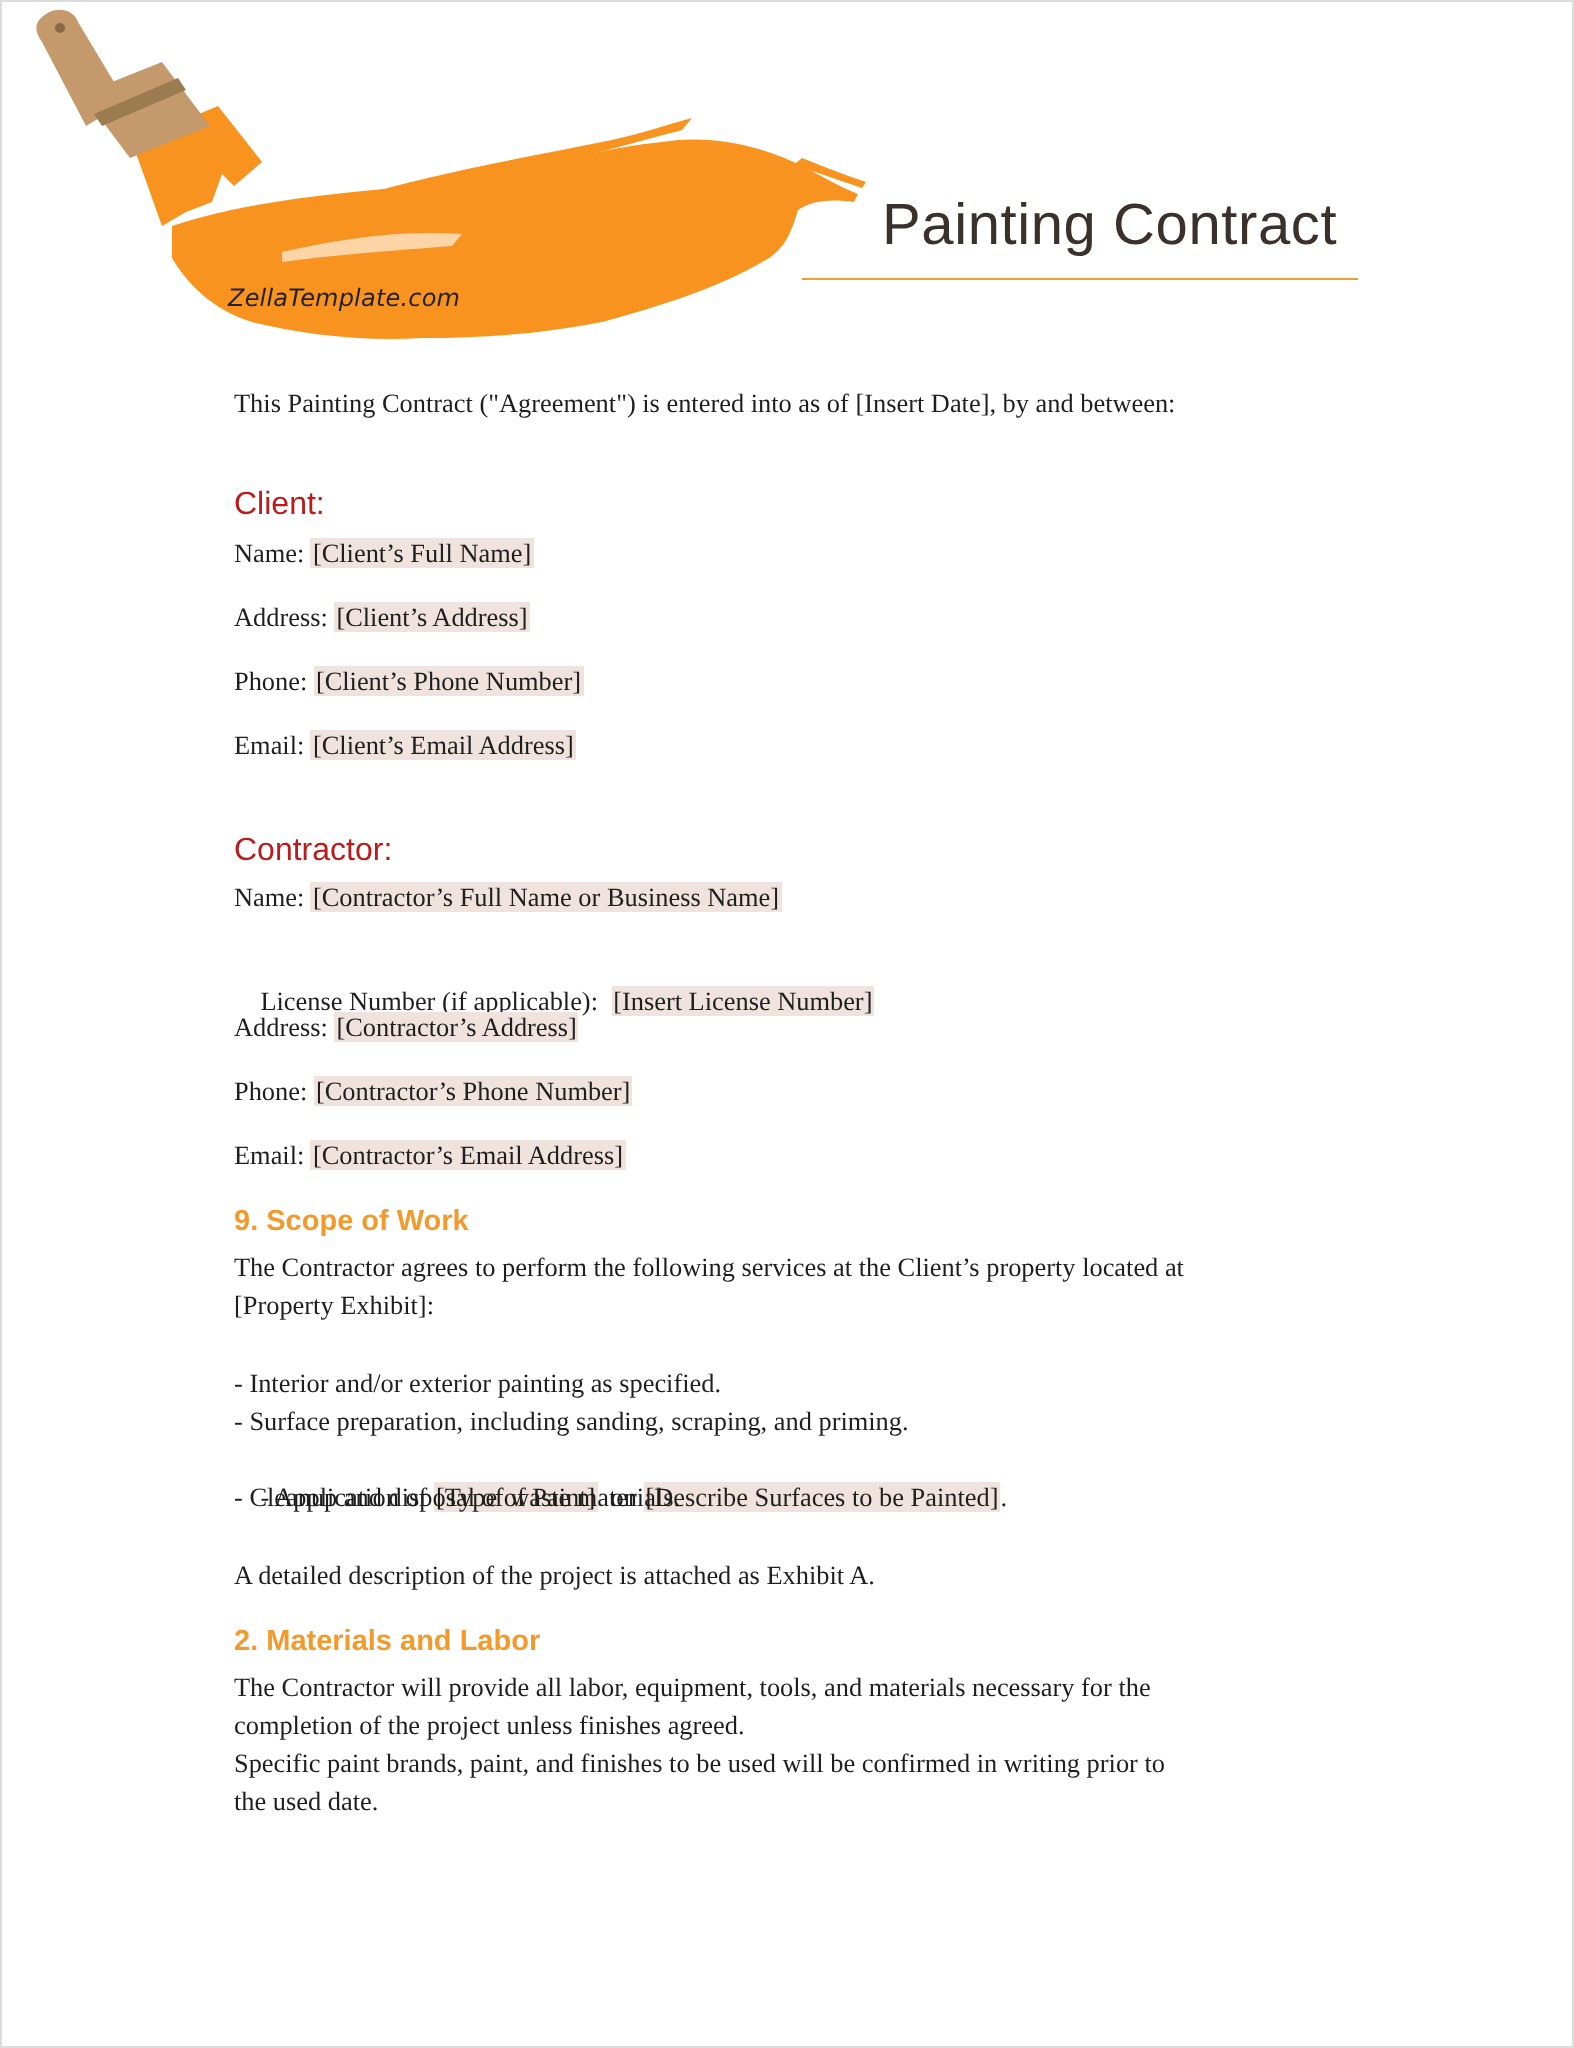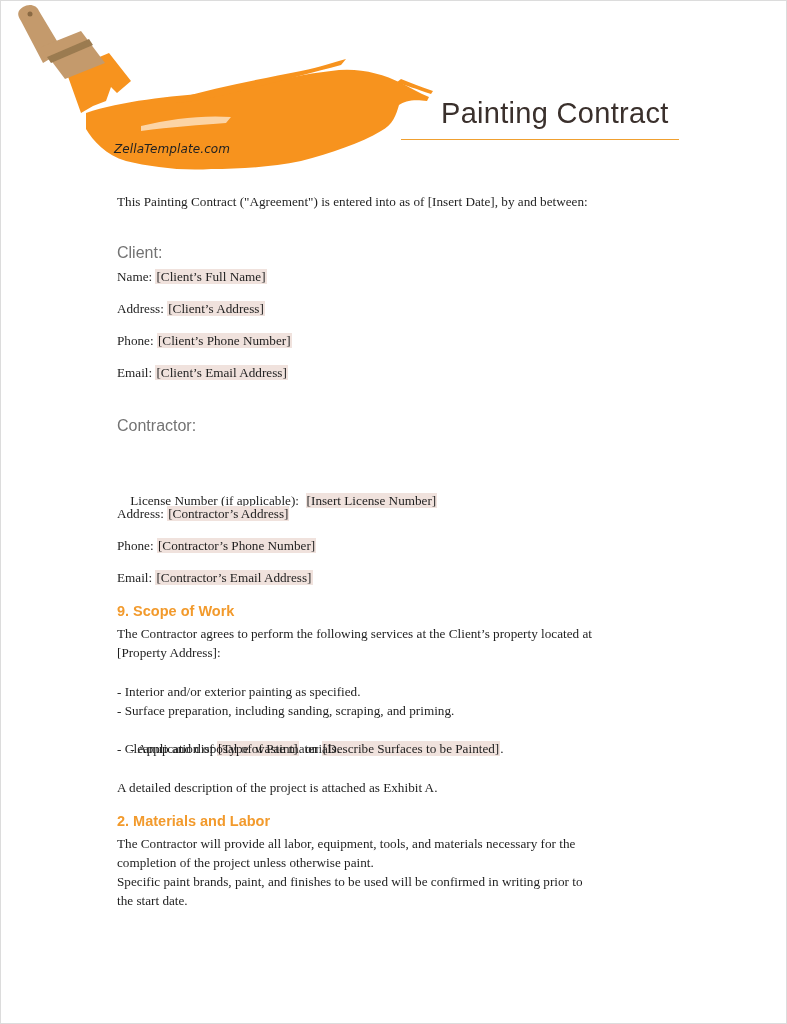--- a/index.html
+++ b/index.html
@@ -24,21 +24,21 @@
     background: #f0a030;
   }
   .body-text {
     position: absolute; left: 116px;
     font-family: "Liberation Serif", serif; font-size: 13.2px; color: #1e1e1e;
     line-height: 19px; white-space: nowrap;
   }
   .heading {
     position: absolute; left: 116px;
     font-family: "Liberation Sans", sans-serif; font-size: 16px;
-    color: #737373;
+    color: #b91c1c;
   }
   .heading.bold { font-weight: bold; font-size: 14.5px; color: #f29a2c; }
   .field { background: #f0e2dd; padding: 0 1px; }
 </style>
 </head>
 <body>
 
 <div class="page">
 
   <svg class="brush-art" viewBox="0 0 450 175">
@@ -70,43 +70,46 @@
     <span>Address: </span><span class="field">[Client’s Address]</span>
   </div>
   <div class="body-text" style="top:330px">
     <span>Phone: </span><span class="field">[Client’s Phone Number]</span>
   </div>
   <div class="body-text" style="top:362px">
     <span>Email: </span><span class="field">[Client’s Email Address]</span>
   </div>
 
   <div class="heading" style="top:416px">Contractor:</div>
+  <div class="body-text" style="top:438px">
+    <span>Name: </span><span class="field">[Contractor’s Full Name or Business Name]</span>
+  </div>
   <div class="body-text" style="top:471px; white-space:pre">
     <span>License Number (if applicable):  </span><span class="field">[Insert License Number]</span>
   </div>
   <div class="body-text" style="top:503px">
     <span>Address: </span><span class="field">[Contractor’s Address]</span>
   </div>
   <div class="body-text" style="top:535px">
     <span>Phone: </span><span class="field">[Contractor’s Phone Number]</span>
   </div>
   <div class="body-text" style="top:567px">
     <span>Email: </span><span class="field">[Contractor’s Email Address]</span>
   </div>
 
   <div class="heading bold" style="top:602px">9. Scope of Work</div>
   <div class="body-text" style="top:623px">The Contractor agrees to perform the following services at the Client’s property located at</div>
-  <div class="body-text" style="top:642px">[Property Address]:</div>
+  <div class="body-text" style="top:642px">[Property Exhibit]:</div>
   <div class="body-text" style="top:681px">- Interior and/or exterior painting as specified.</div>
   <div class="body-text" style="top:700px">- Surface preparation, including sanding, scraping, and priming.</div>
   <div class="body-text" style="top:719px; white-space:pre">
     <span>- Application of </span><span class="field">[Type of Paint]</span><span>  on </span><span class="field">[Describe Surfaces to be Painted]</span><span>.</span>
   </div>
   <div class="body-text" style="top:738px">- Cleanup and disposal of waste materials.</div>
   <div class="body-text" style="top:777px">A detailed description of the project is attached as Exhibit A.</div>
 
   <div class="heading bold" style="top:812px">2. Materials and Labor</div>
   <div class="body-text" style="top:833px">The Contractor will provide all labor, equipment, tools, and materials necessary for the</div>
-  <div class="body-text" style="top:852px">completion of the project unless otherwise paint.</div>
+  <div class="body-text" style="top:852px">completion of the project unless finishes agreed.</div>
   <div class="body-text" style="top:871px">Specific paint brands, paint, and finishes to be used will be confirmed in writing prior to</div>
-  <div class="body-text" style="top:890px">the start date.</div>
+  <div class="body-text" style="top:890px">the used date.</div>
 
 </div>
 
 </body></html>

